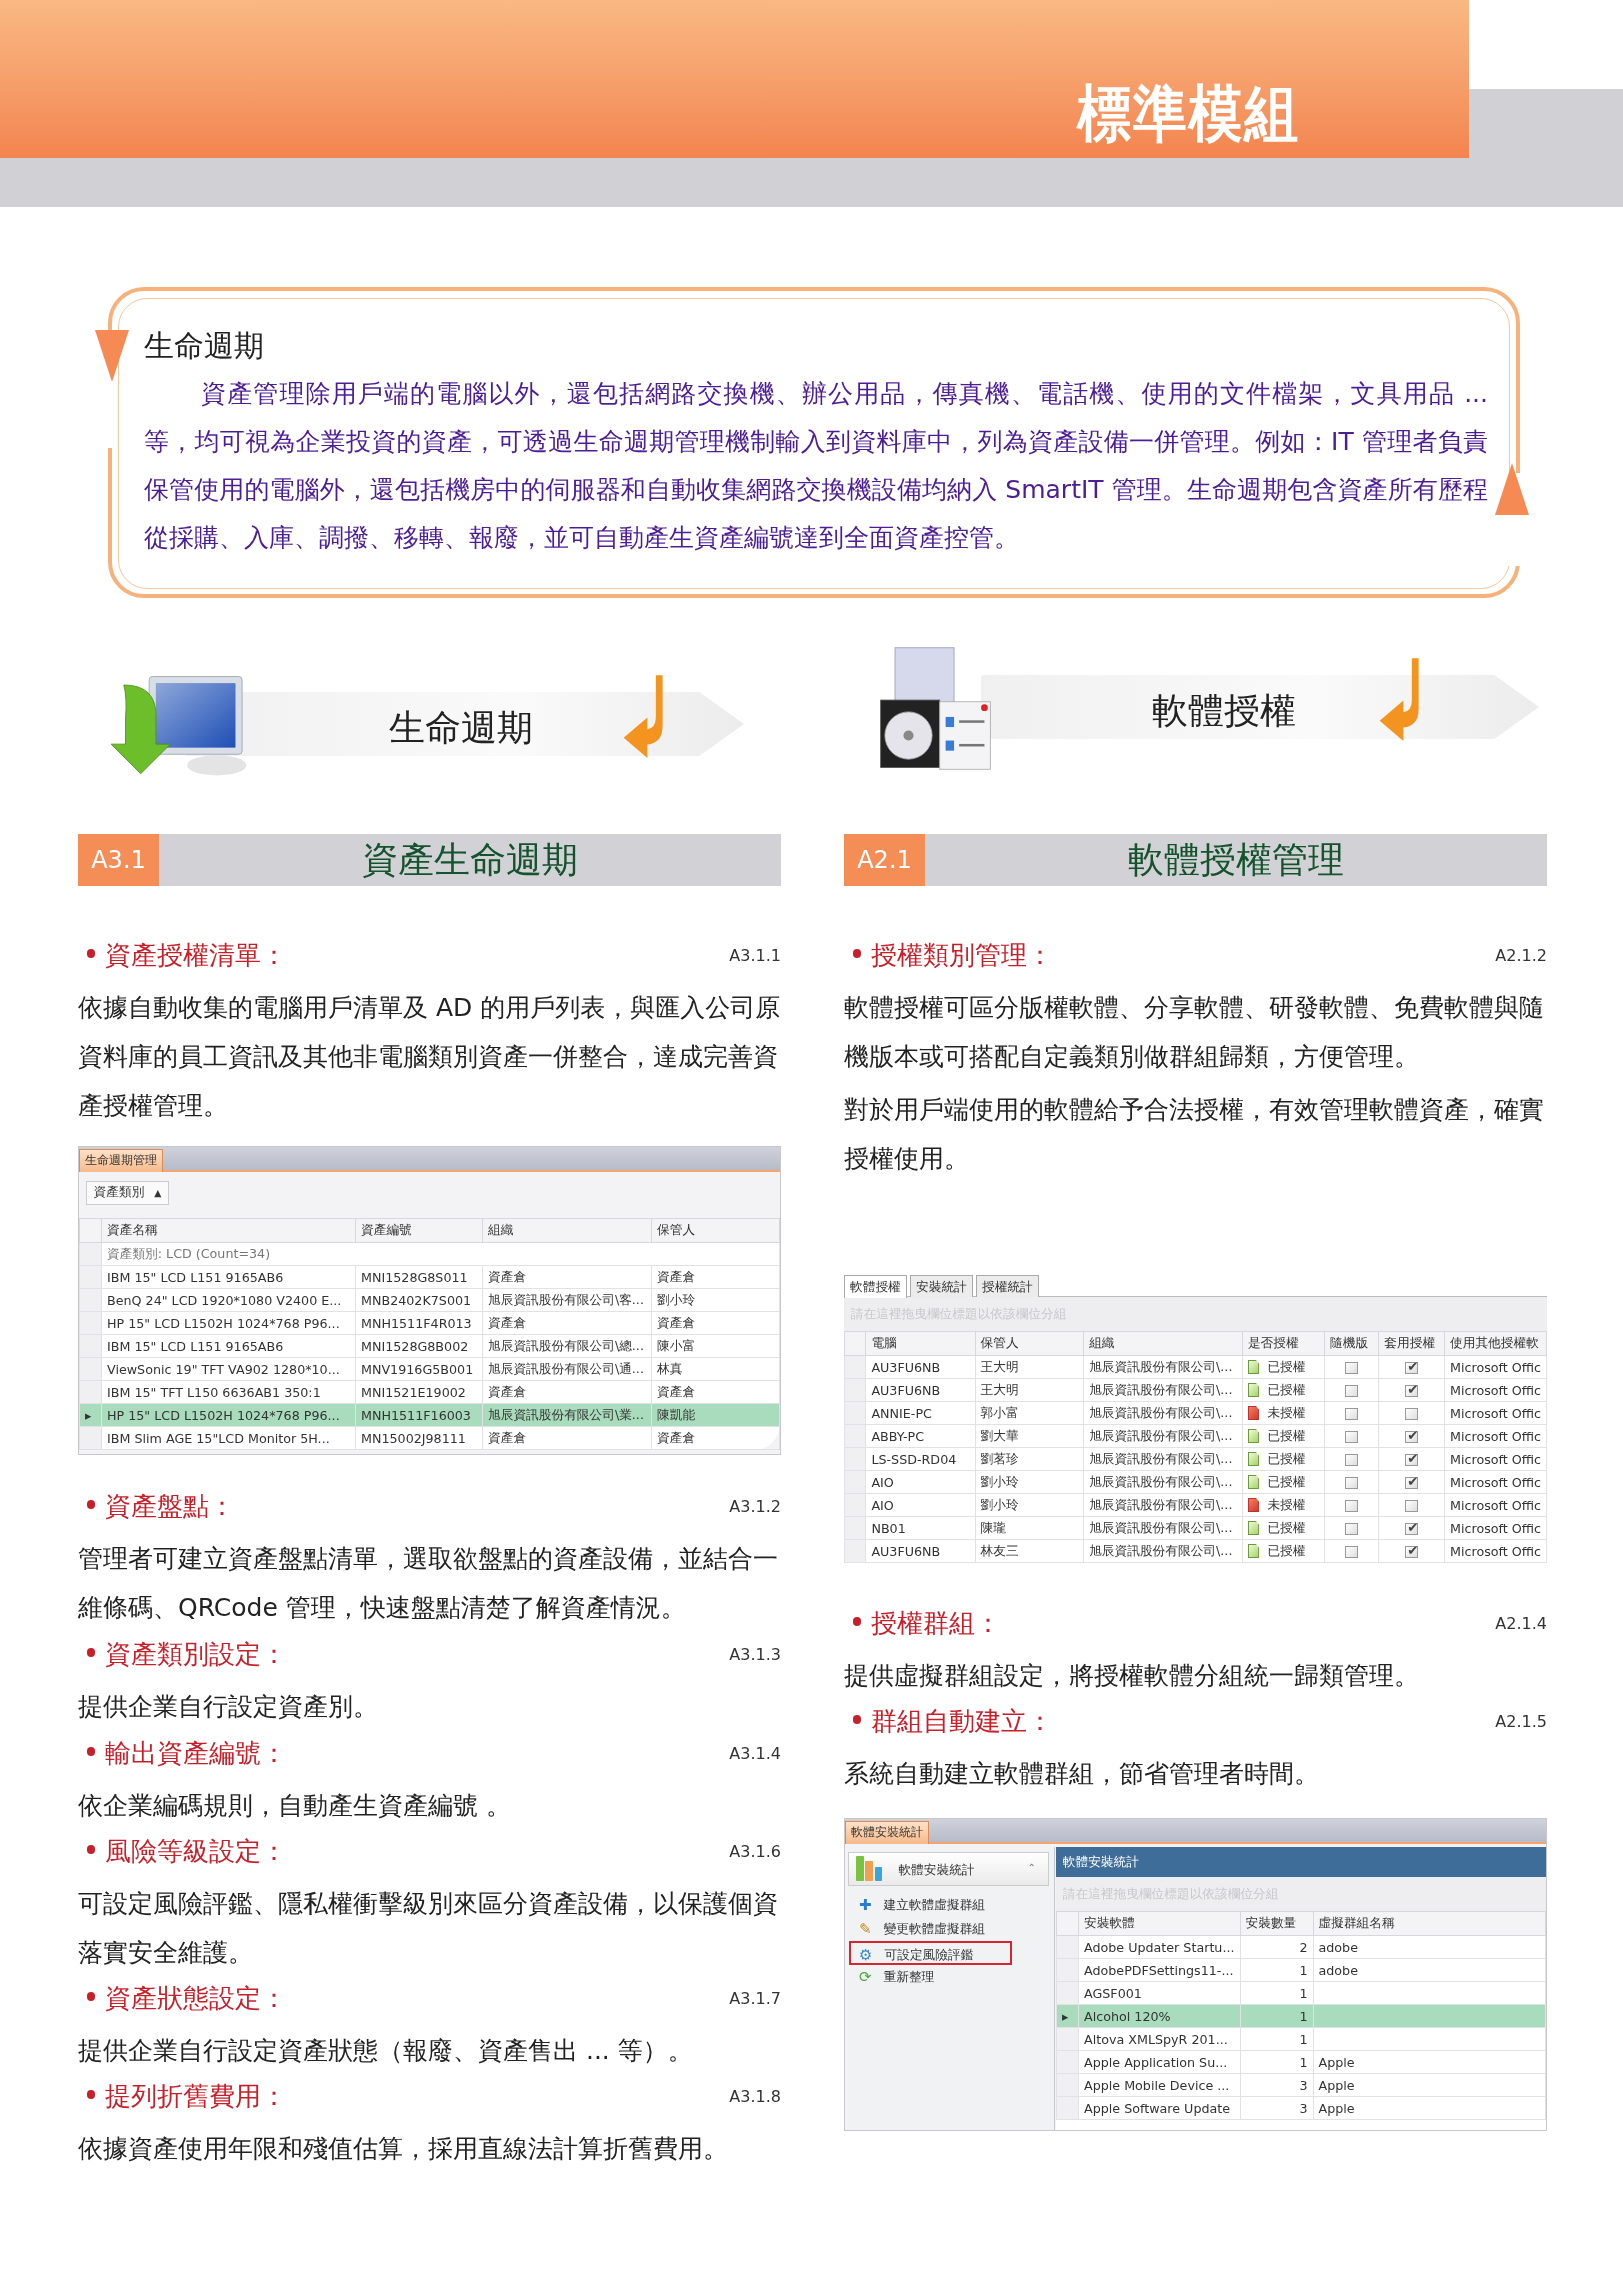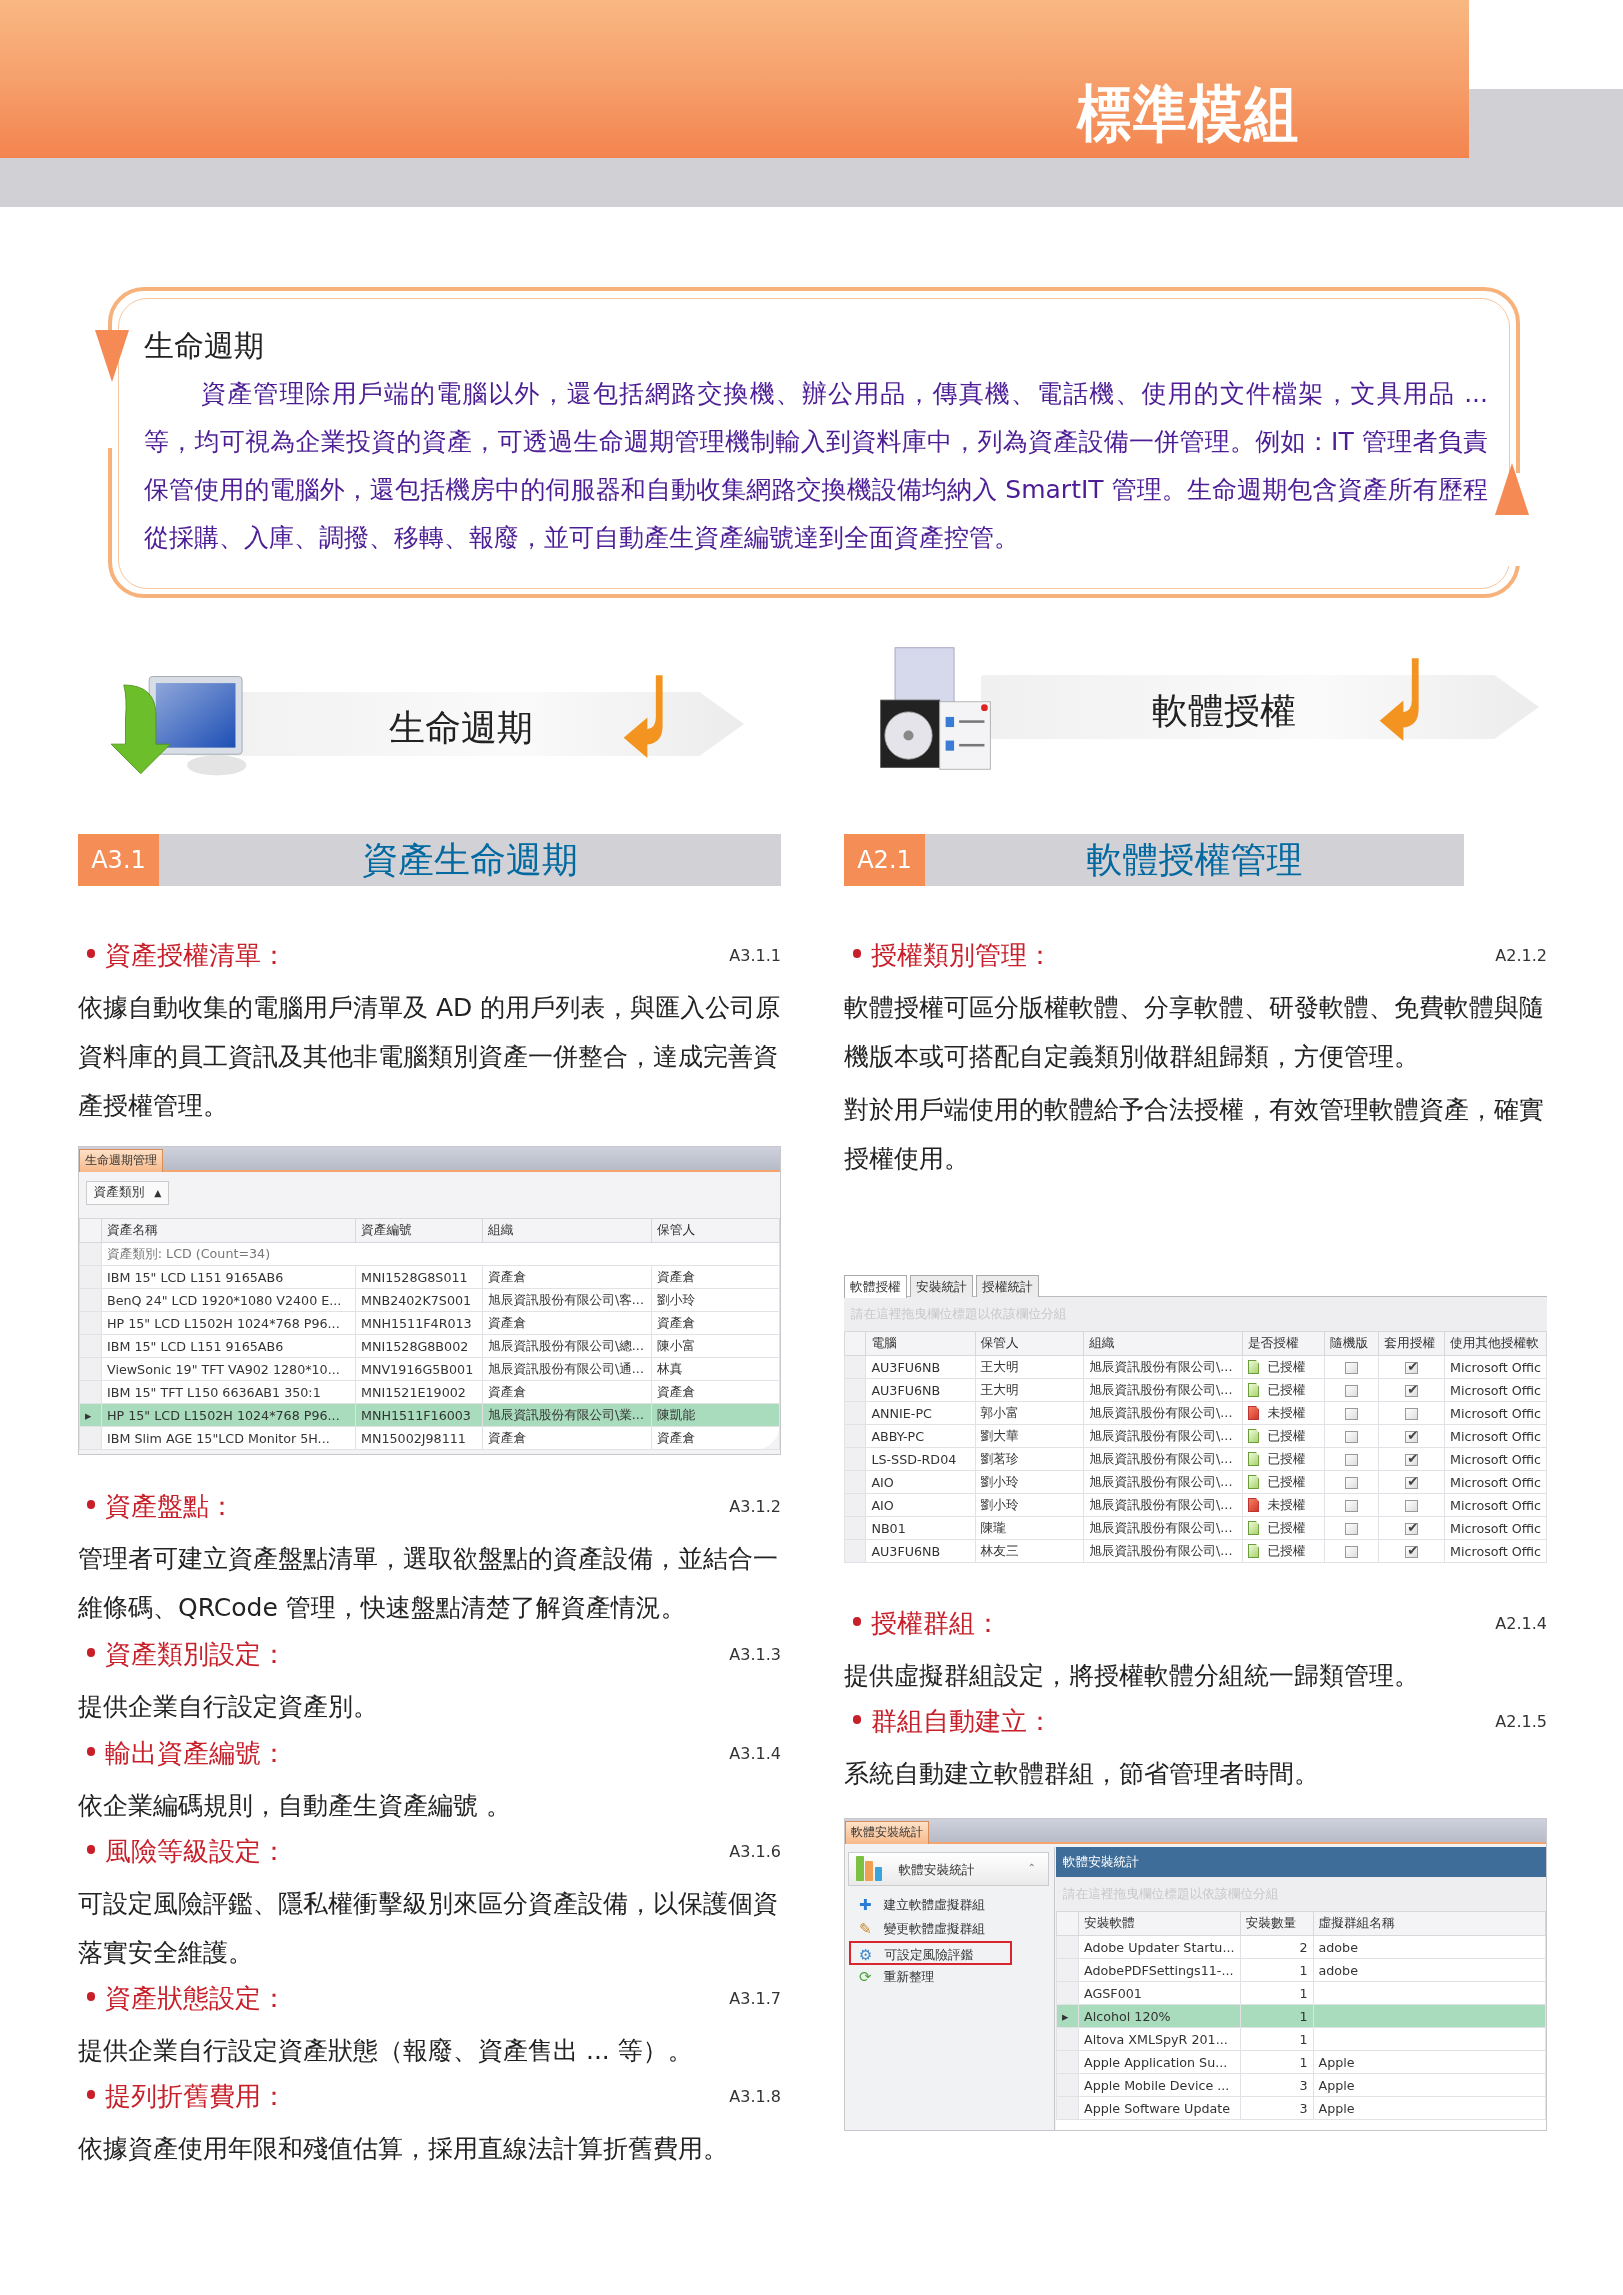--- a/index.html
+++ b/index.html
@@ -36,23 +36,23 @@
   .banner .label { position: absolute; top: 36px; font-size: 36px; color: #222; }
   .banner .swoop { position: absolute; top: 6.8px; width: 44px; height: 85px; }
   .banner1 { left: 85px; top: 668px; width: 676px; }
   .banner2 { left: 854px; top: 651px; width: 676px; }
 
   
   .sec-hdr { position: absolute; top: 834px; height: 52px; background: #d2d2d6; }
   .sec-hdr .code { position: absolute; left: 0; top: 0; width: 81px; height: 52px; background: #f58d57;
     color: #fff; font-size: 24px; line-height: 52px; text-align: center; }
   .sec-hdr .title { position: absolute; left: 81px; right: 0; top: 0; height: 52px; line-height: 52px;
-    text-align: center; font-size: 36px; color: #0369a1; }
+    text-align: center; font-size: 36px; color: #14532d; }
   .sec-left { left: 78px; width: 703px; }
-  .sec-right { left: 844px; width: 620px; }
+  .sec-right { left: 844px; width: 703px; }
 
   
   .item { position: absolute; width: 703px; }
   .item .head { position: relative; height: 46px; }
   .item .bullet { position: absolute; left: 8.5px; top: 12px; width: 8.5px; height: 8.5px; border-radius: 50%; background: #c8202a; }
   .item .name { position: absolute; left: 27px; top: 0; font-size: 26px; color: #c8202a; line-height: 37px; }
   .item .code { position: absolute; right: 0; top: 8.5px; font-size: 16px; color: #333; }
   .item .body { font-size: 25px; line-height: 49px; color: #222; }
 
   

